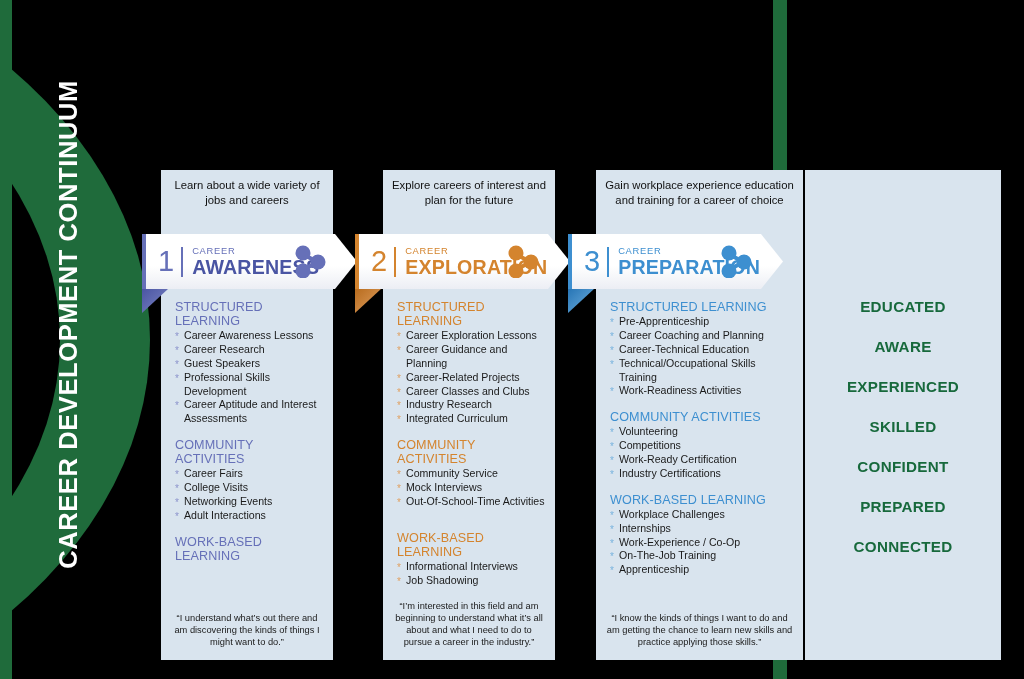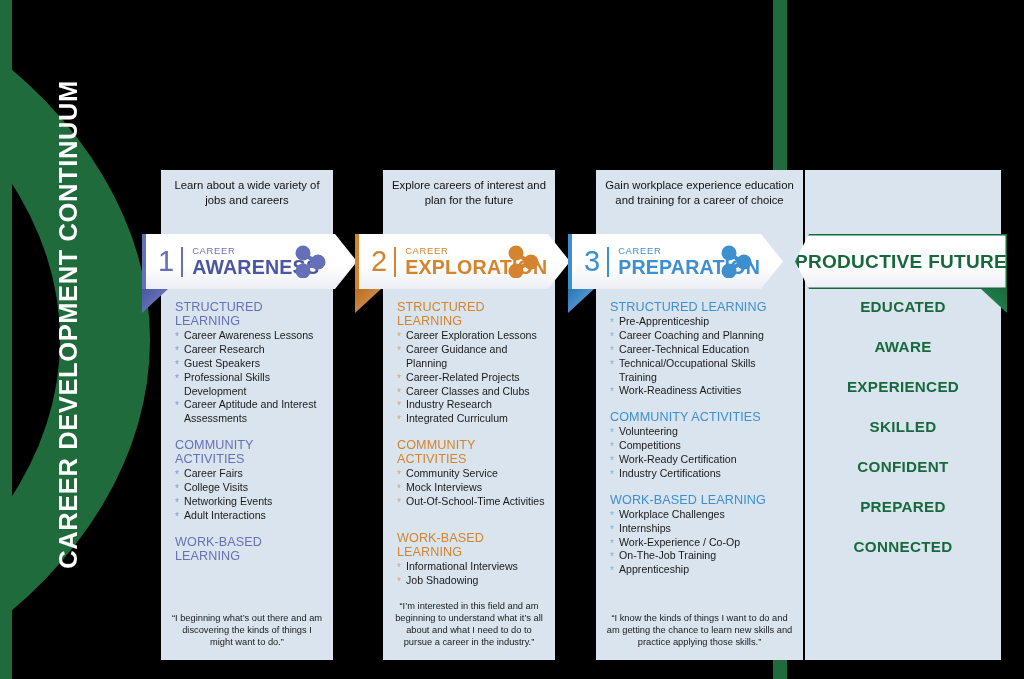--- a/index.html
+++ b/index.html
@@ -130,21 +130,21 @@
           <li>Career Fairs</li>
           <li>College Visits</li>
           <li>Networking Events</li>
           <li>Adult Interactions</li>
         </ul>
       </div>
       <div class="sec">
         <h4>WORK-BASED LEARNING</h4>
       </div>
     </div>
-    <div class="quote">“I beginning what’s out there and am discovering the kinds of things I might want to do.”</div>
+    <div class="quote">“I understand what’s out there and am discovering the kinds of things I might want to do.”</div>
   </div>
 
   <div class="col" id="col2">
     <div class="caption">Explore careers of interest and plan for the future</div>
     <div class="body c2">
       <div class="sec">
         <h4>STRUCTURED LEARNING</h4>
         <ul>
           <li>Career Exploration Lessons</li>
           <li>Career Guidance and Planning</li>
@@ -280,21 +280,14 @@
           <line x1="10" y1="9" x2="24" y2="17" stroke="#3d8fd0" stroke-width="4"></line>
           <line x1="10" y1="25" x2="24" y2="17" stroke="#3d8fd0" stroke-width="4"></line>
           <circle cx="10" cy="8" r="7.5" fill="#3d8fd0"></circle>
           <circle cx="25" cy="17" r="7.5" fill="#3d8fd0"></circle>
           <circle cx="10" cy="26" r="7.5" fill="#3d8fd0"></circle>
         </svg>
       </span>
     </div>
   </div>
 
-  <div class="banner" style="left:795px;top:234px;width:212px;">
-    <div class="fold" style="left:auto;right:0;background:linear-gradient(225deg,#17693c 0%,#2f8a57 100%);clip-path:polygon(0 0,100% 0,100% 100%);"></div>
-    <div class="pf-ribbon">
-      <span class="pf-text">PRODUCTIVE FUTURE</span>
-    </div>
-    <div class="pf-outline" style="border:0;box-shadow:inset 0 0 0 1.5px #17693c;"></div>
-  </div>
 
 </div>
 
 </body></html>

